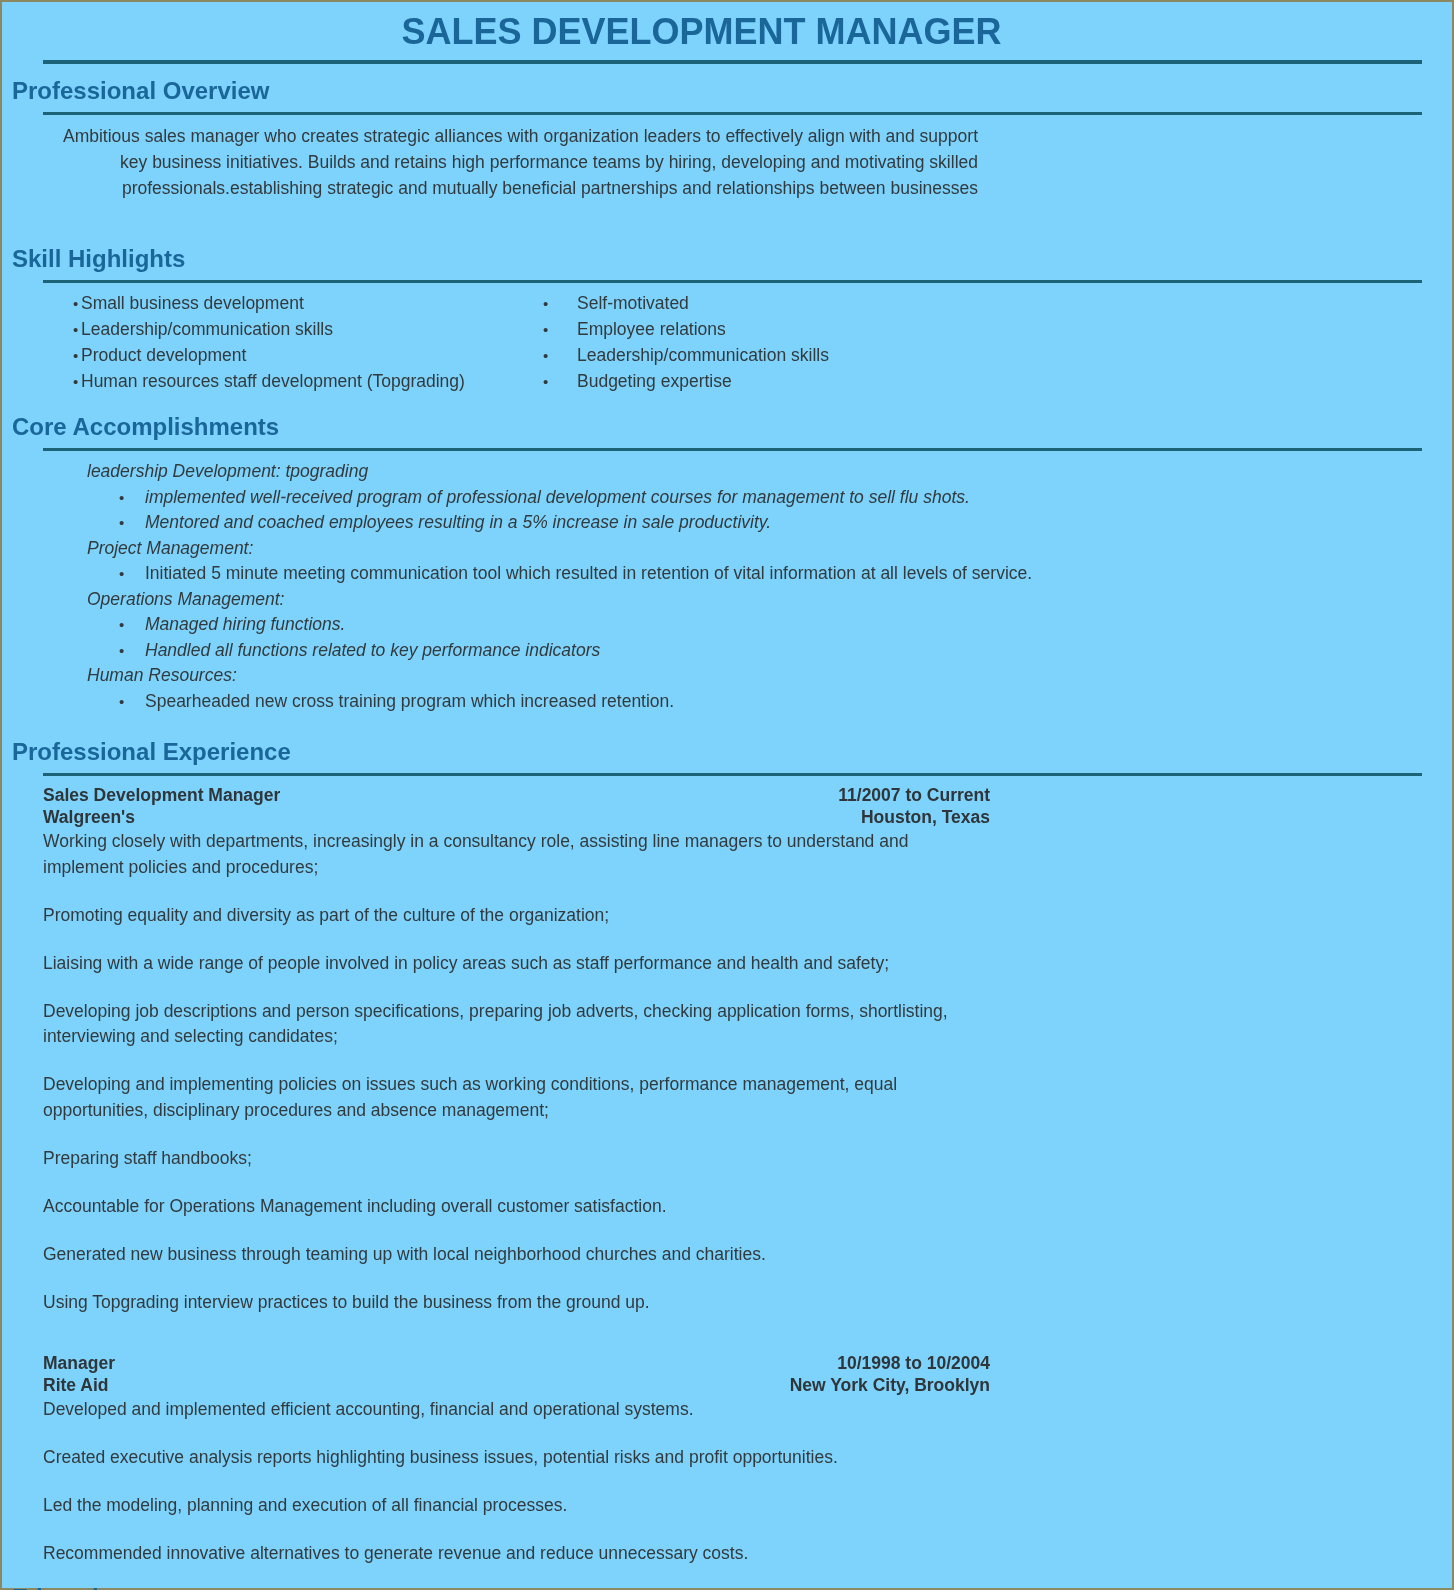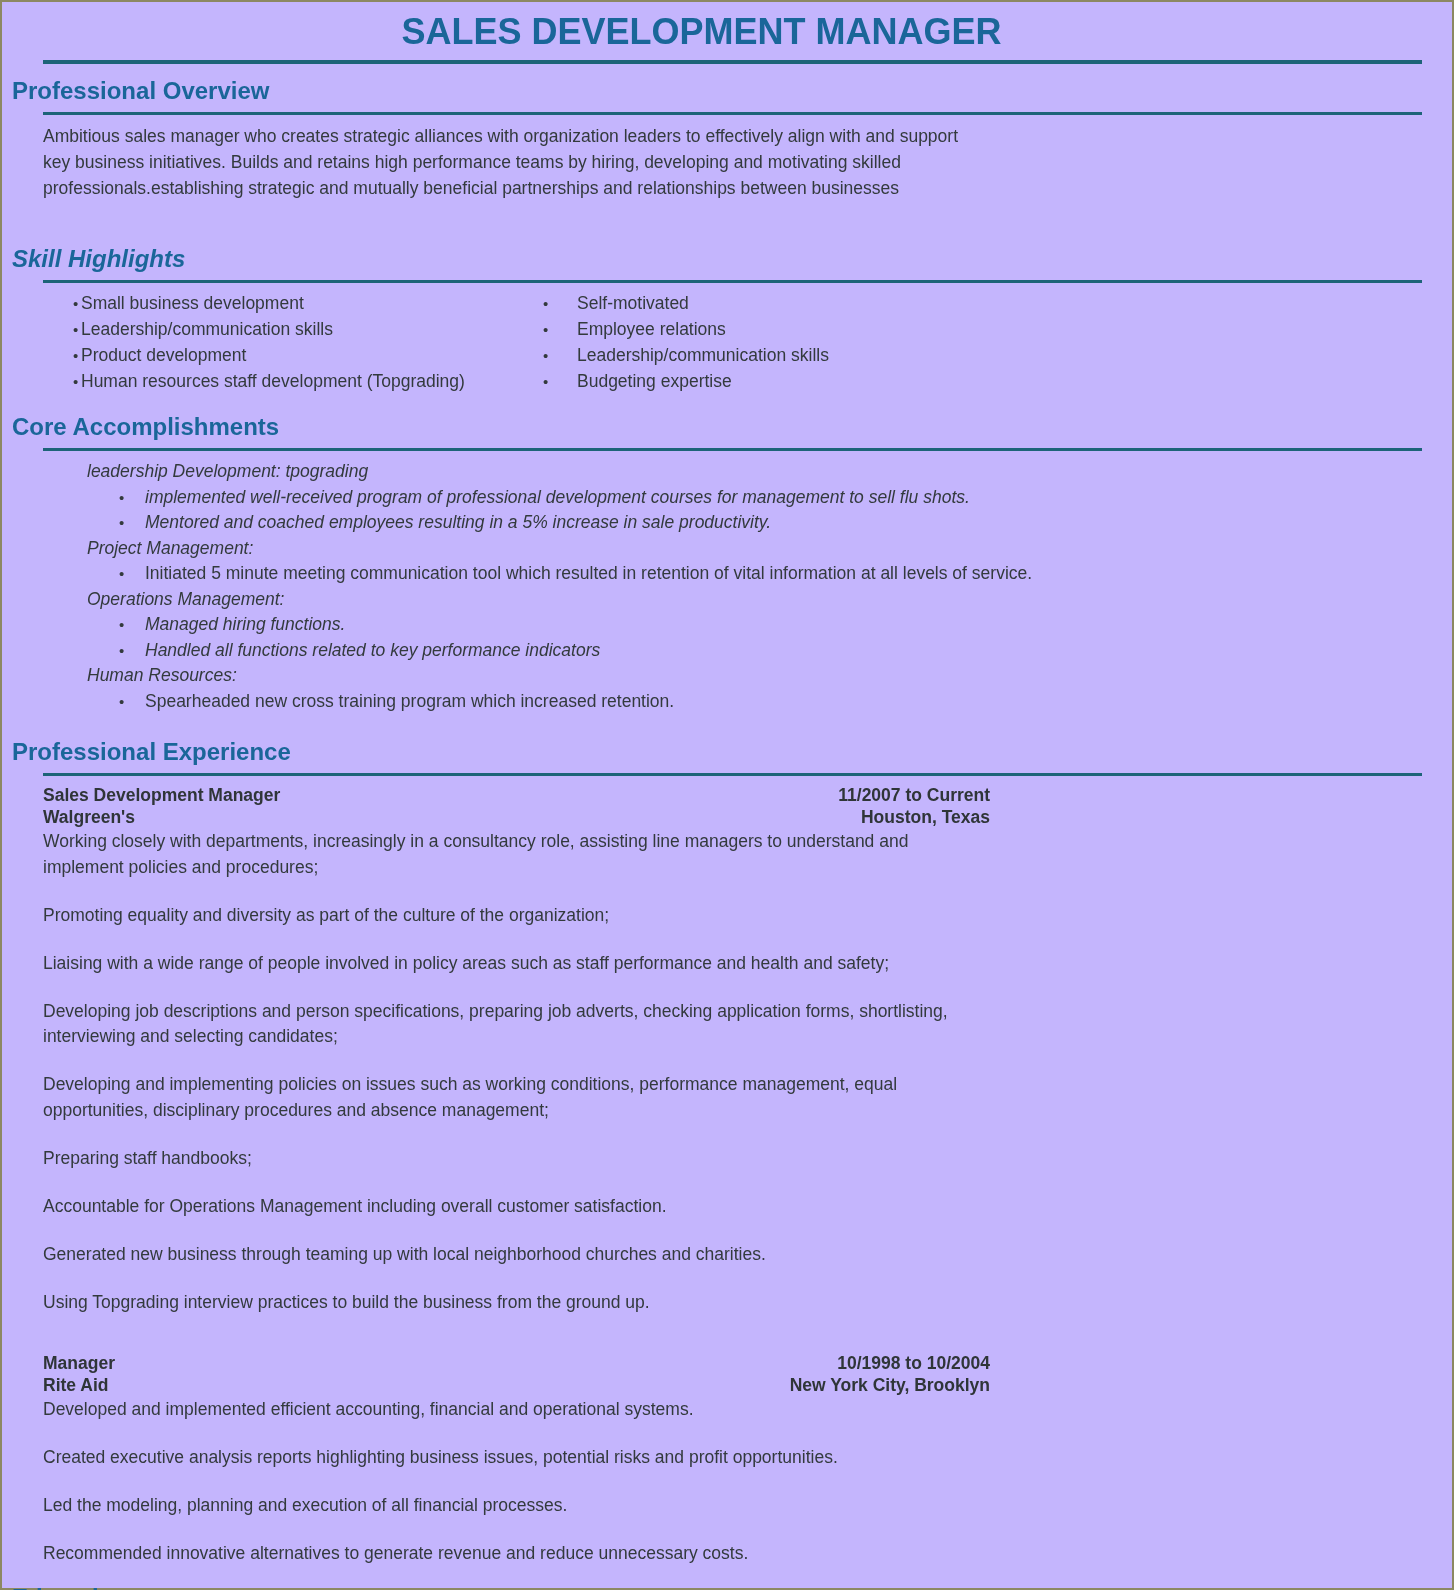--- a/index.html
+++ b/index.html
@@ -13,21 +13,21 @@
     font-family: "Liberation Sans", sans-serif;
     color: #2f3538;
     overflow: hidden;
   }
   #page {
     position: relative;
     width: 1454px;
     height: 1590px;
     box-sizing: border-box;
     border: 2px solid #8c8862;
-    background: #c4b5fd;
+    background: #7dd3fc;
   }
   .inner {
     position: absolute;
     left: 41px;
     top: 0;
     width: 1379px;
   }
 
   
   .doc-title {
@@ -60,20 +60,21 @@
     width: 1379px;
     position: relative;
     left: -31px;
   }
 
   
   .body-text {
     font-size: 17.5px;
     line-height: 1.48;
     color: #333a3d;
+    text-align: right;
   }
   .para {
     font-size: 17.5px;
     line-height: 1.48;
     color: #333a3d;
     margin: 0;
   }
   .gap { height: 22px; }
 
   
@@ -143,21 +144,21 @@
 <div id="page">
   <div class="inner">
 
     <div class="doc-title">SALES DEVELOPMENT MANAGER</div>
     <div class="rule"></div>
 
     <div class="section-title" style="margin-top:12px;">Professional Overview</div>
     <div class="rule thin" style="margin-top:6px;"></div>
     <div class="body-text" style="margin-top:9px; width:935px;">Ambitious sales manager who creates strategic alliances with organization leaders to effectively align with and support key business initiatives. Builds and retains high performance teams by hiring, developing and motivating skilled professionals.establishing strategic and mutually beneficial partnerships and relationships between businesses</div>
 
-    <div class="section-title" style="margin-top:42px;font-style:italic;">Skill Highlights</div>
+    <div class="section-title" style="margin-top:42px;">Skill Highlights</div>
     <div class="rule thin" style="margin-top:6px;"></div>
 
     <div class="skills-cols">
       <div class="skills-col left">
         <div class="skill-item">
           <span class="bullet">•</span>
           <span>Small business development</span>
         </div>
         <div class="skill-item">
           <span class="bullet">•</span>

